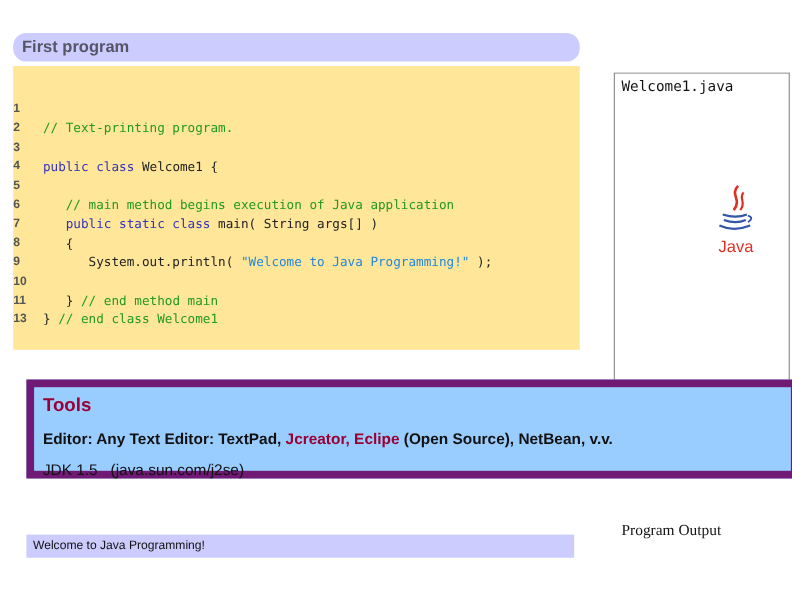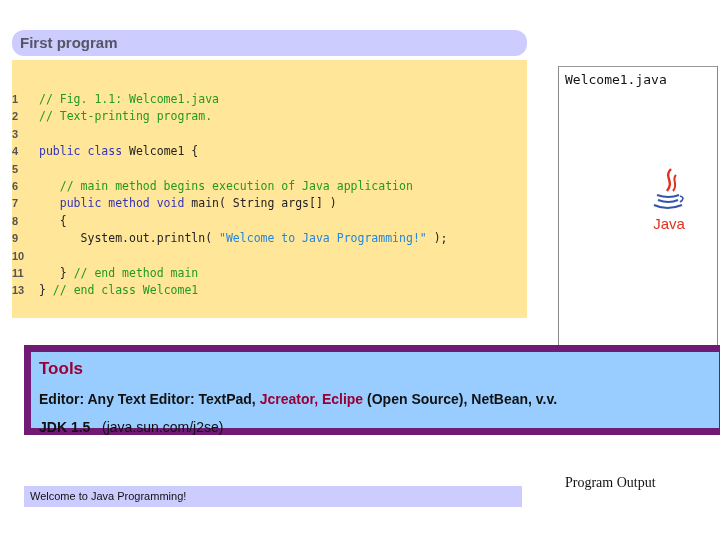--- a/index.html
+++ b/index.html
@@ -61,43 +61,43 @@
   }
   .tools-editor {
     position: absolute; left: 8px; top: 39px;
     font-weight: bold; font-size: 14px; color: #111;
   }
   .tools-jdk {
     position: absolute; left: 8px; top: 67px;
     font-size: 14px; color: #111;
   }
   .hl { color: #990033; }
-  .b { font-weight: bold; }
+  .b { font-weight: normal; }
 
   .output-bar {
     position: absolute; left: 24px; top: 486px; width: 498px; height: 21px;
     background: #ccccff;
     font-family: Liberation Sans, sans-serif; font-size: 11px; color: #111;
     line-height: 21px; box-sizing: border-box; padding-left: 6px;
   }
 </style>
 </head>
 <body>
 
 <div class="title-bar">First program</div>
 
 <div class="code-box">
   <div class="code-lines" id="code-lines">
-      <div class="code-line"><span class="ln">1</span><span class="src"><span class="tok-comment">// Fig. 1.1: Welcome1.java</span></span></div>
+      <div class="code-line"><span class="ln">1</span></div>
       <div class="code-line"><span class="ln">2</span><span class="src"><span class="tok-comment">// Text-printing program.</span></span></div>
       <div class="code-line"><span class="ln">3</span><span class="src"></span></div>
       <div class="code-line"><span class="ln">4</span><span class="src"><span class="tok-keyword">public class </span><span class="tok-plain">Welcome1 {</span></span></div>
       <div class="code-line"><span class="ln">5</span><span class="src"></span></div>
       <div class="code-line"><span class="ln">6</span><span class="src"><span class="tok-comment">   // main method begins execution of Java application</span></span></div>
-      <div class="code-line"><span class="ln">7</span><span class="src"><span class="tok-keyword">   public method void </span><span class="tok-plain">main( String args[] )</span></span></div>
+      <div class="code-line"><span class="ln">7</span><span class="src"><span class="tok-keyword">   public static class </span><span class="tok-plain">main( String args[] )</span></span></div>
       <div class="code-line"><span class="ln">8</span><span class="src"><span class="tok-plain">   {</span></span></div>
       <div class="code-line"><span class="ln">9</span><span class="src"><span class="tok-plain">      System.out.println( </span><span class="tok-string">"Welcome to Java Programming!"</span><span class="tok-plain"> );</span></span></div>
       <div class="code-line"><span class="ln">10</span><span class="src"></span></div>
       <div class="code-line"><span class="ln">11</span><span class="src"><span class="tok-plain">   } </span><span class="tok-comment">// end method main</span></span></div>
       <div class="code-line"><span class="ln">13</span><span class="src"><span class="tok-plain">} </span><span class="tok-comment">// end class Welcome1</span></span></div>
     </div>
 </div>
 
 <div class="file-panel">
   <div class="file-name">Welcome1.java</div>

